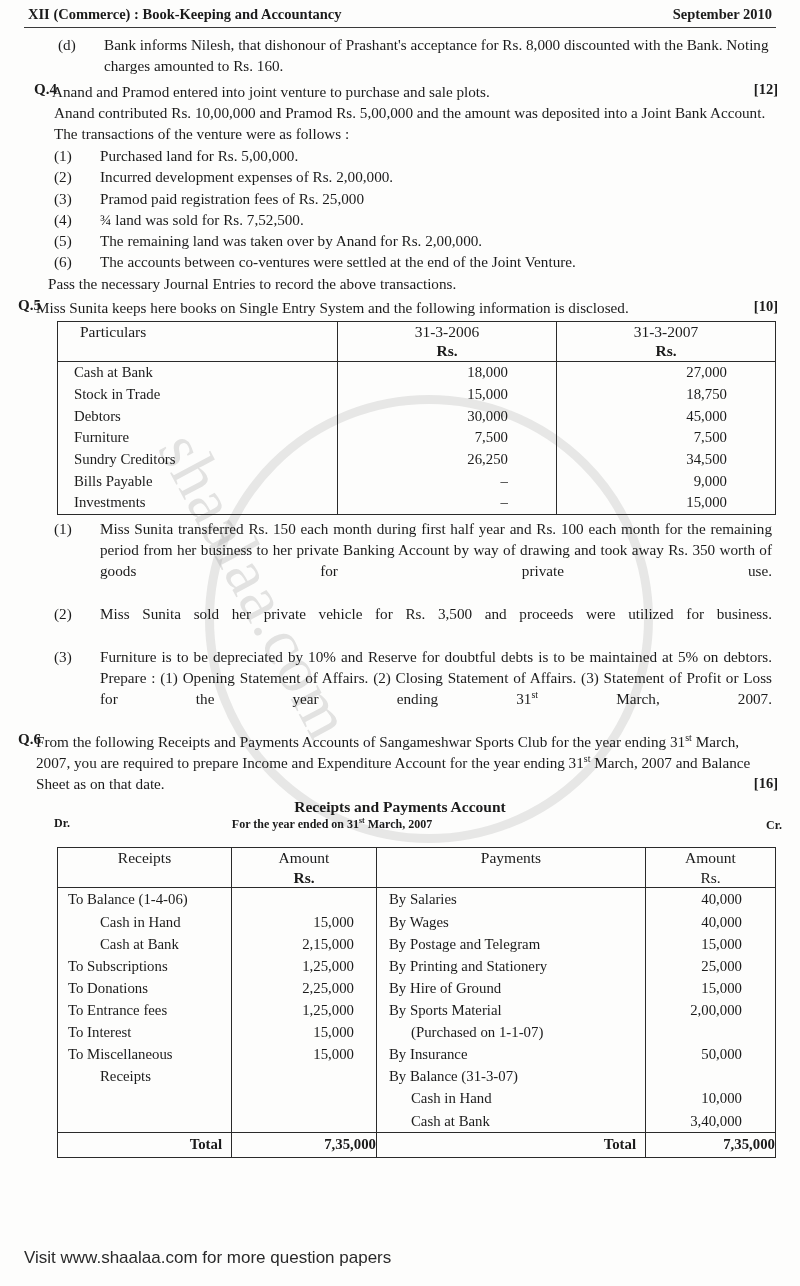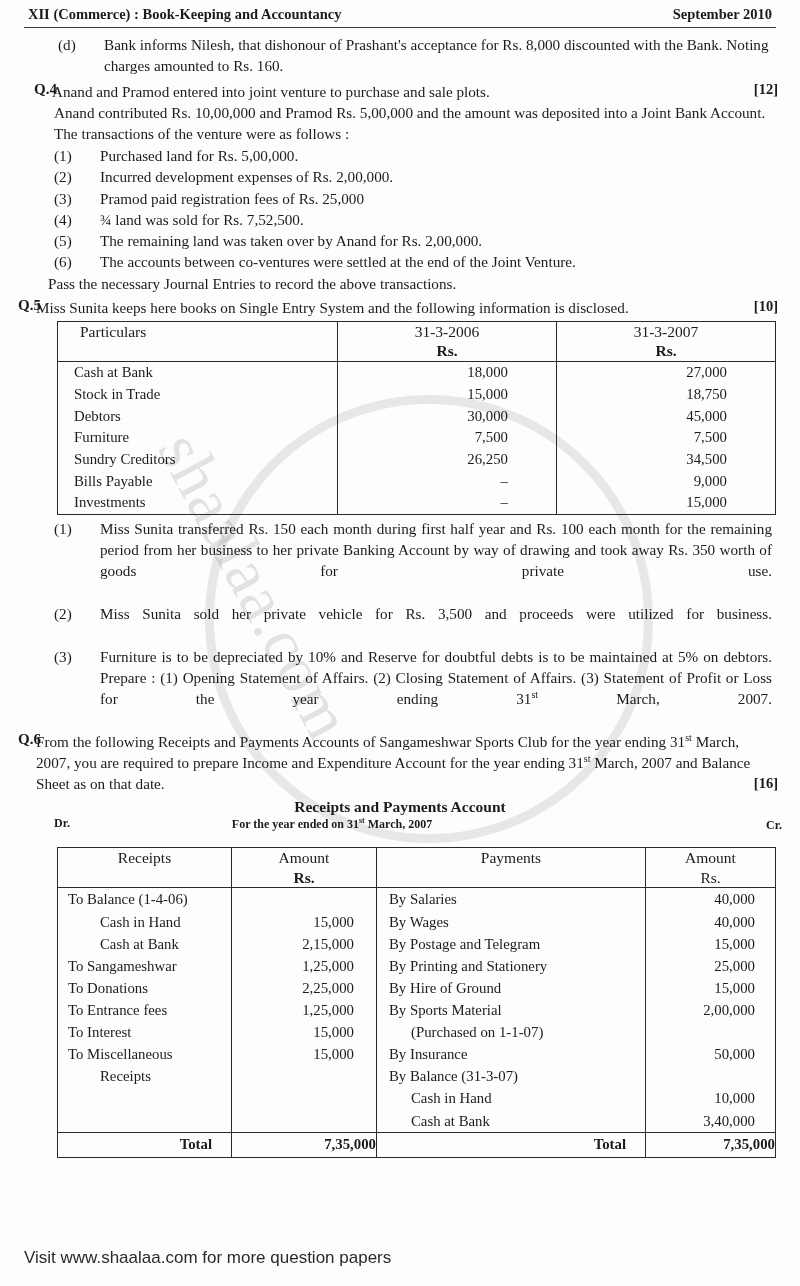--- a/index.html
+++ b/index.html
@@ -213,31 +213,31 @@
   #tbl2 .k3 { width: 130px; }
   #tbl2 td.bodycell {
     border-top: none;
     border-bottom: none;
     line-height: 1.36;
     padding: 1px 0;
   }
   #tbl2 td.p-name { padding-left: 10px; text-align: left; }
   #tbl2 td.p-amt  { padding-right: 22px; text-align: right; }
   #tbl2 td.q-name { padding-left: 12px; text-align: left; }
-  #tbl2 td.q-amt  { padding-right: 20px; text-align: right; }
+  #tbl2 td.q-amt  { padding-right: 33px; text-align: right; }
   #tbl2 tr.first td { border-top: 1.4px solid #2a2a2a; }
   #tbl2 tr.totrow td {
     border-top: 1.4px solid #2a2a2a;
     border-bottom: 1.4px solid #2a2a2a;
     font-weight: bold;
     padding: 2px 0 3px 0;
     line-height: 1.3;
   }
   #tbl2 tr.totrow td.p-name,
-  #tbl2 tr.totrow td.q-name { text-align: right; padding-right: 19px; }
+  #tbl2 tr.totrow td.q-name { text-align: right; padding-right: 9px; }
   .ind1 { padding-left: 42px !important; }
   .ind2 { padding-left: 34px !important; }
 
   
   #footer {
     position: absolute;
     left: 24px;
     top: 1248px;
     font-family: "Liberation Sans", sans-serif;
     font-size: 17px;
@@ -431,21 +431,21 @@
             <td class="bodycell q-name">By Wages</td>
             <td class="bodycell q-amt">40,000</td>
           </tr>
           <tr>
             <td class="bodycell p-name ind1">Cash at Bank</td>
             <td class="bodycell p-amt">2,15,000</td>
             <td class="bodycell q-name">By Postage and Telegram</td>
             <td class="bodycell q-amt">15,000</td>
           </tr>
           <tr>
-            <td class="bodycell p-name">To Sangameshwar</td>
+            <td class="bodycell p-name">To Subscriptions</td>
             <td class="bodycell p-amt">1,25,000</td>
             <td class="bodycell q-name">By Printing and Stationery</td>
             <td class="bodycell q-amt">25,000</td>
           </tr>
           <tr>
             <td class="bodycell p-name">To Donations</td>
             <td class="bodycell p-amt">2,25,000</td>
             <td class="bodycell q-name">By Hire of Ground</td>
             <td class="bodycell q-amt">15,000</td>
           </tr>

